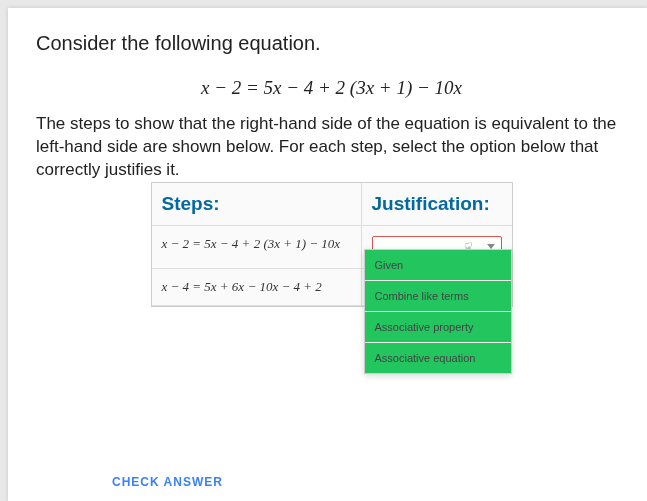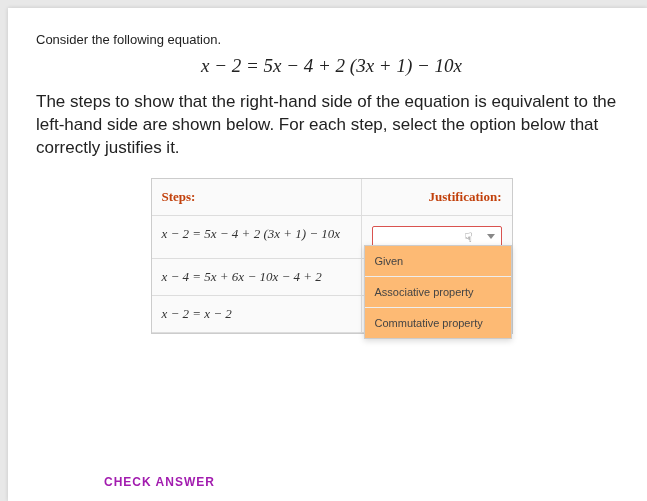--- a/index.html
+++ b/index.html
@@ -12,37 +12,36 @@
       position: relative;
     }
     .page {
       background: #fff;
       margin: 8px 0 0 8px;
       padding: 24px 20px 20px 28px;
       height: 493px;
       box-shadow: 0 0 4px rgba(0,0,0,0.15);
     }
     .intro {
-      font-size: 13px;
+      font-size: 20px;
       color: #222;
-      margin-bottom: 8px;
+      margin-bottom: 22px;
     }
     .equation {
       text-align: center;
       font-family: 'Times New Roman', serif;
       font-size: 19px;
       color: #222;
       margin-bottom: 14px;
       font-style: italic;
     }
     .instructions {
       font-size: 17px;
       color: #222;
       line-height: 1.35;
-      margin-bottom: 18px;
     }
     .work-area {
       display: flex;
       justify-content: center;
     }
     .table-wrap {
       border: 1px solid #ccc;
       background: #fafafa;
       font-size: 12px;
       position: relative;
@@ -62,27 +61,27 @@
       border-right: 1px solid #ddd;
     }
     .tcell-just {
       width: 150px;
       padding: 10px 10px;
       font-size: 12px;
       color: #333;
     }
     .thead .tcell-steps,
     .thead .tcell-just {
-      font-family: Liberation Serif, serif;
+      font-family: Liberation Sans, sans-serif;
       font-style: normal;
       font-weight: bold;
-      font-size: 13px;
-      color: #c2410c;
+      font-size: 19px;
+      color: #0369a1;
     }
-    .thead .tcell-just { text-align: right; }
+    .thead .tcell-just { text-align: left; }
     .dd-box {
       border: 1px solid #d9534f;
       border-radius: 2px;
       background: #fff;
       height: 22px;
       width: 130px;
       position: relative;
       display: flex;
       align-items: center;
       justify-content: flex-end;
@@ -102,40 +101,40 @@
       font-size: 13px;
       font-style: normal;
       color: #555;
       pointer-events: none;
     }
     .dropdown-menu {
       position: absolute;
       top: 66px;
       left: 212px;
       width: 148px;
-      background: #fdba74;
+      background: #22c55e;
       border: 1px solid #ccc;
       box-shadow: 0 2px 6px rgba(0,0,0,0.15);
       z-index: 10;
     }
     .dropdown-menu .opt {
       padding: 9px 10px;
       font-size: 11px;
       color: #444;
       border-bottom: 1px solid #eee;
       cursor: pointer;
     }
     .dropdown-menu .opt:last-child { border-bottom: none; }
     .check-btn {
       position: absolute;
       bottom: 6px;
-      left: 102px;
+      left: 110px;
       font-size: 12px;
       letter-spacing: 1px;
-      color: #a21caf;
+      color: #3b82f6;
       font-weight: 600;
       cursor: pointer;
       padding: 6px 2px;
     }
   </style>
 </head>
 <body>
 
 <div class="page">
 
@@ -163,29 +162,26 @@
           </div>
         </div>
       </div>
 
 
       <div class="trow">
         <div class="tcell-steps">x − 4 = 5x + 6x − 10x − 4 + 2</div>
         <div class="tcell-just"></div>
       </div>
 
-      <div class="trow">
-        <div class="tcell-steps">x − 2 = x − 2</div>
-        <div class="tcell-just"></div>
-      </div>
 
       <div class="dropdown-menu">
         <div class="opt">Given</div>
+        <div class="opt">Combine like terms</div>
         <div class="opt">Associative property</div>
-        <div class="opt">Commutative property</div>
+        <div class="opt">Associative equation</div>
       </div>
 
     </div>
   </div>
 
   <div class="check-btn">CHECK ANSWER</div>
 
 </div>
 
 </body></html>

